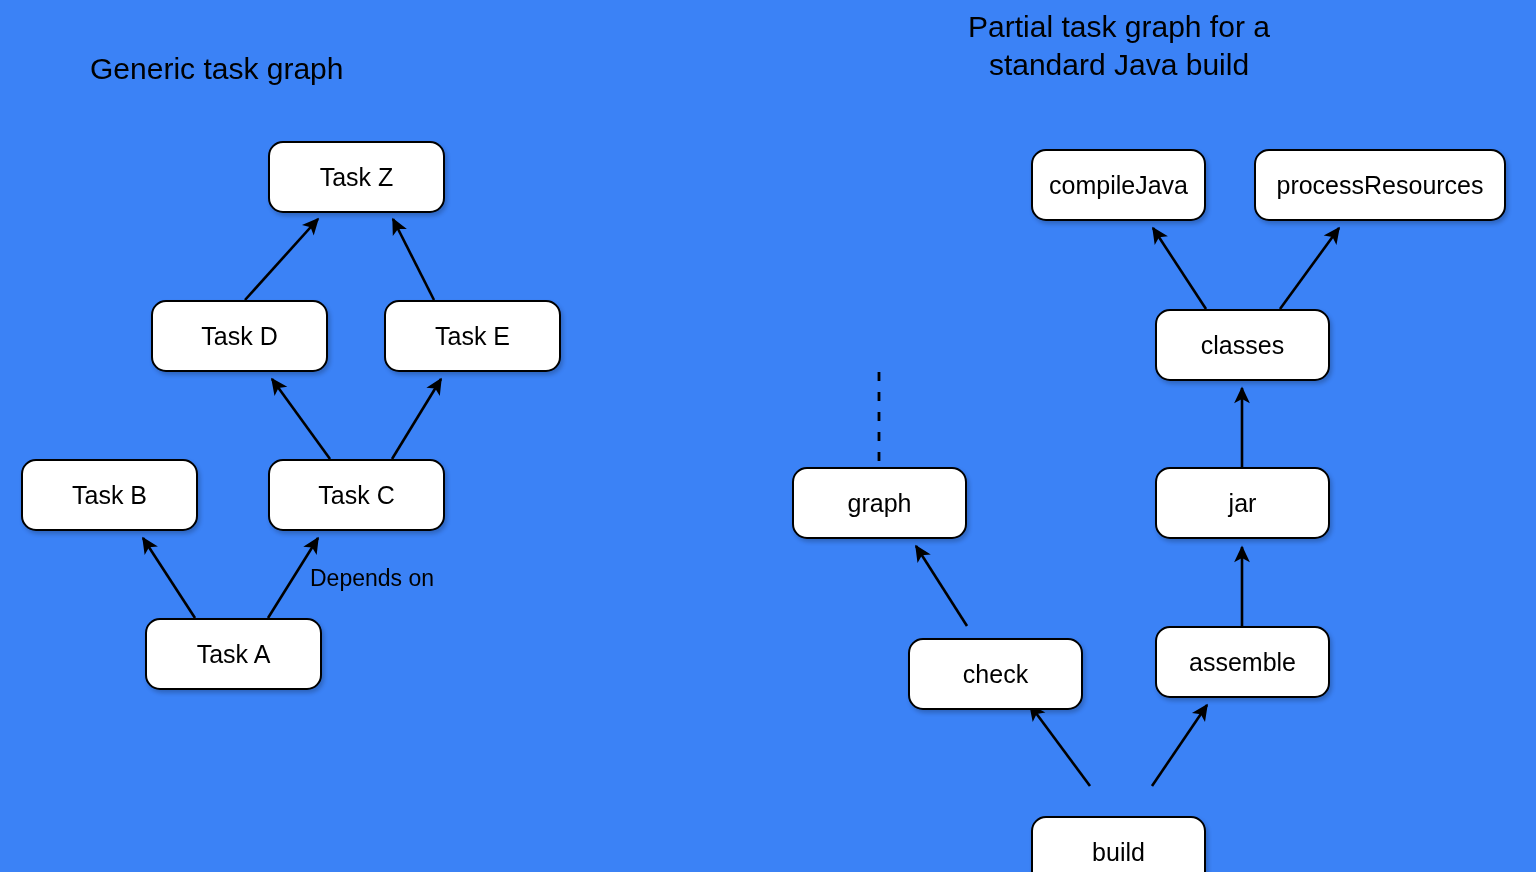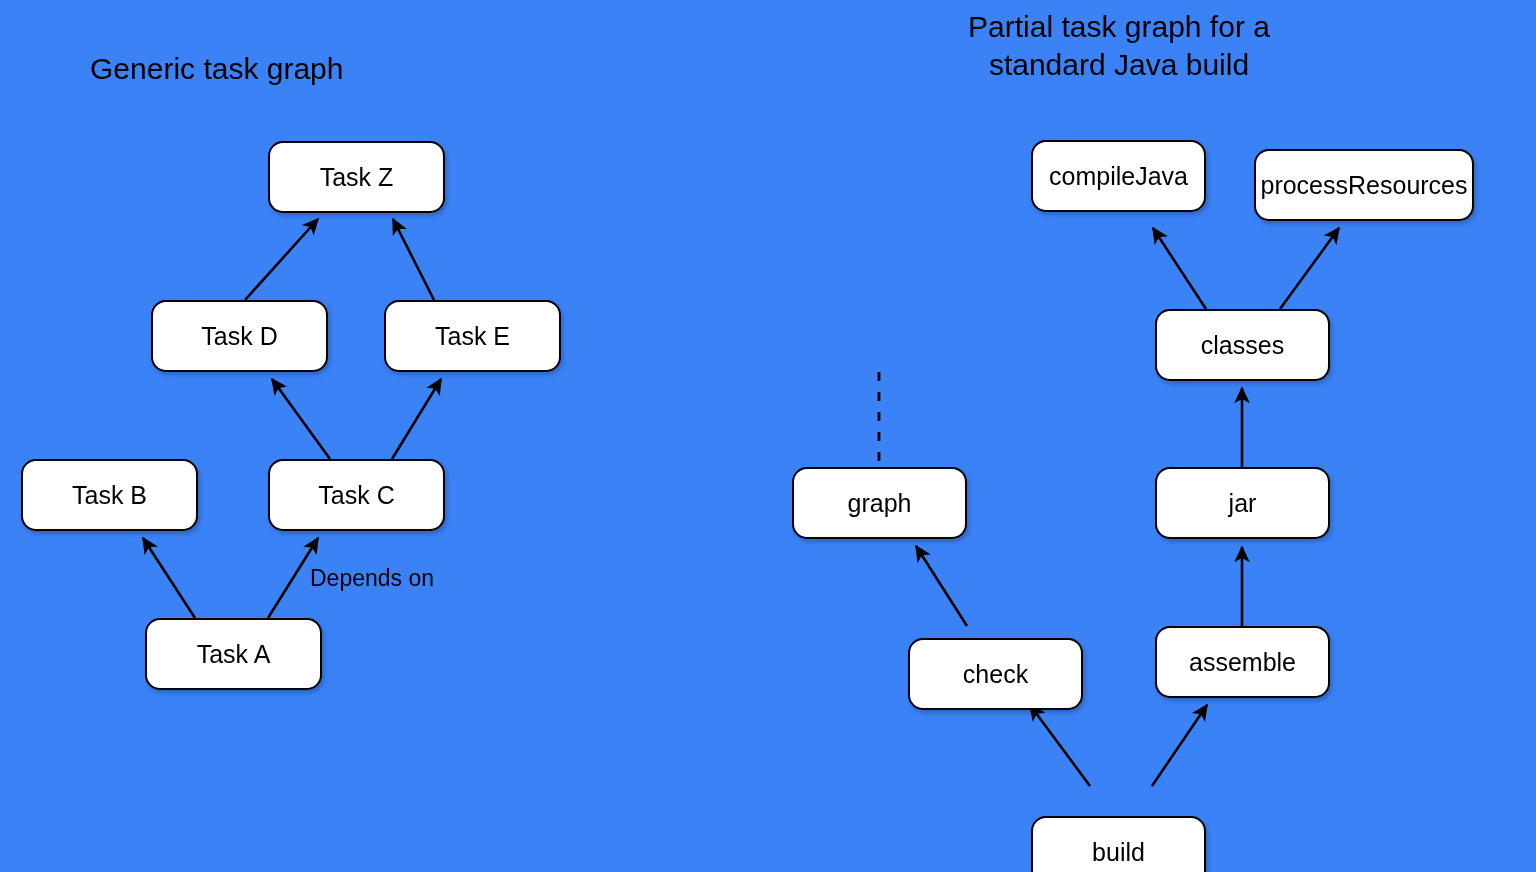--- a/index.html
+++ b/index.html
@@ -97,24 +97,24 @@
   </div>
   <div class="node" style="left:268px;top:459px;width:177px;height:72px;">
     <span>Task C</span>
   </div>
   <div class="node" style="left:145px;top:618px;width:177px;height:72px;">
     <span>Task A</span>
   </div>
 
   <div class="edge-label" style="left:310px;top:565px;">Depends on</div>
 
-  <div class="node" style="left:1031px;top:140px;width:175px;height:72px;">
+  <div class="node" style="left:1031px;top:149px;width:175px;height:72px;">
     <span>compileJava</span>
   </div>
-  <div class="node" style="left:1254px;top:149px;width:220px;height:72px;">
+  <div class="node" style="left:1254px;top:149px;width:252px;height:72px;">
     <span>processResources</span>
   </div>
   <div class="node" style="left:1155px;top:309px;width:175px;height:72px;">
     <span>classes</span>
   </div>
   <div class="node" style="left:792px;top:467px;width:175px;height:72px;">
     <span>graph</span>
   </div>
   <div class="node" style="left:1155px;top:467px;width:175px;height:72px;">
     <span>jar</span>

